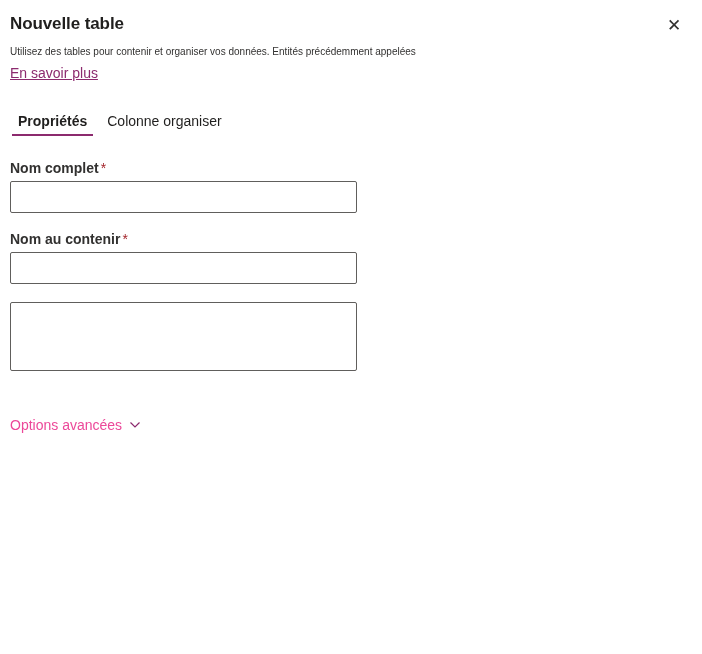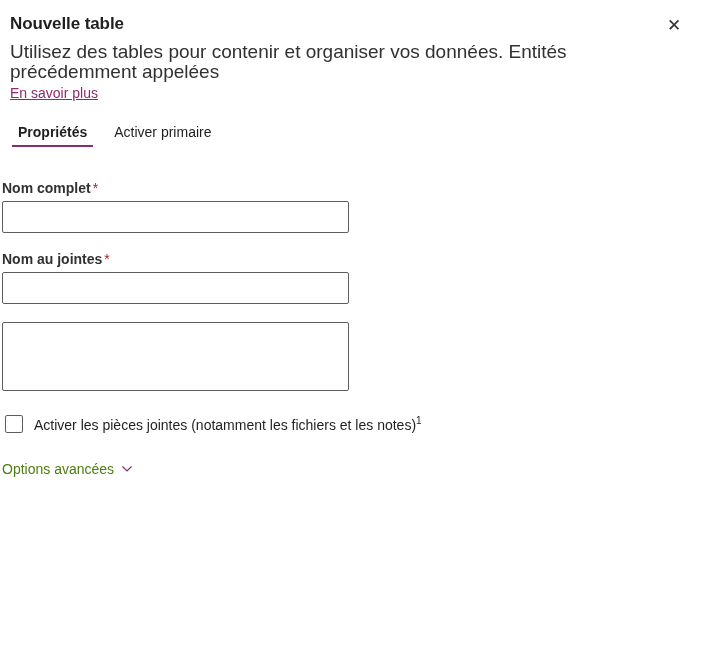--- a/index.html
+++ b/index.html
@@ -41,38 +41,38 @@
     padding: 14px 60px 0 10px;
   }
   .title {
     font-size: 17px;
     font-weight: bold;
     color: #201f1e;
     margin: 0 0 8px 0;
     letter-spacing: -0.1px;
   }
   .subtitle {
-    font-size: 19px;
+    font-size: 10px;
     color: #323130;
     line-height: 20px;
     margin: 0;
     max-width: 650px;
   }
   .learn-more {
     display: inline-block;
     font-size: 14px;
     color: #8c2a6e;
     text-decoration: underline;
     margin-top: 3px;
     cursor: pointer;
   }
   .tabs {
     display: flex;
-    align-items: flex-start;
-    gap: 11px;
+    align-items: flex-end;
+    gap: 4px;
     margin: 22px 0 0 10px;
     height: 34px;
   }
   .tab {
     font-size: 14px;
     color: #201f1e;
     padding: 0 8px 9px 8px;
     cursor: pointer;
     position: relative;
     background: transparent;
@@ -86,21 +86,21 @@
   .tab.active::after {
     content: "";
     position: absolute;
     left: 2px;
     right: 2px;
     bottom: 2px;
     height: 2px;
     background: #8c2a6e;
   }
   .form {
-    padding: 0 2px;
+    padding: 0 10px;
     margin-top: 22px;
   }
   .field { margin-bottom: 18px; }
   .field-label {
     font-size: 14px;
     font-weight: bold;
     color: #323130;
     display: block;
     margin-bottom: 5px;
   }
@@ -158,21 +158,21 @@
   }
   .checkbox-label sup {
     font-size: 10px;
     vertical-align: super;
   }
   .advanced {
     display: inline-flex;
     align-items: center;
     gap: 7px;
     margin-top: 28px;
-    color: #4d7c0f;
+    color: #ec4899;
     font-size: 14px;
     cursor: pointer;
     background: transparent;
     border: none;
     padding: 0;
     font-family: "Liberation Sans", sans-serif;
   }
   .chev {
     display: inline-block;
     width: 12px;
@@ -188,49 +188,43 @@
   <button class="close-btn">✕</button>
 
   <div class="header">
     <h1 class="title">Nouvelle table</h1>
     <p class="subtitle">Utilisez des tables pour contenir et organiser vos données. Entités précédemment appelées</p>
     <a class="learn-more">En savoir plus</a>
   </div>
 
   <div class="tabs">
     <button class="tab active">Propriétés</button>
-    <button class="tab">Activer primaire</button>
+    <button class="tab">Colonne organiser</button>
   </div>
 
   <div class="form">
 
     <div class="field">
       <label class="field-label">
         <span>Nom complet</span><span class="req">*</span>
       </label>
       <input class="text-input" type="text" value="" style="">
     </div>
 
     <div class="field">
       <label class="field-label">
-        <span>Nom au jointes</span><span class="req">*</span>
+        <span>Nom au contenir</span><span class="req">*</span>
       </label>
       <input class="text-input" type="text" value="" style="">
     </div>
 
     <div class="field">
       <textarea class="area-input" placeholder="" style=""></textarea>
     </div>
 
-    <div class="checkbox-row">
-      <span class="checkbox-box"></span>
-      <span class="checkbox-label">
-        <span>Activer les pièces jointes (notamment les fichiers et les notes)</span><sup>1</sup>
-      </span>
-    </div>
 
     <button class="advanced">
       <span>Options avancées</span>
       <span class="chev">
         <svg width="12" height="12" viewBox="0 0 12 12" aria-hidden="true">
           <path d="M1.5 3.5 L6 8 L10.5 3.5" fill="none" stroke="#8c2a6e" stroke-width="1.2"></path>
         </svg>
       </span>
     </button>
 

